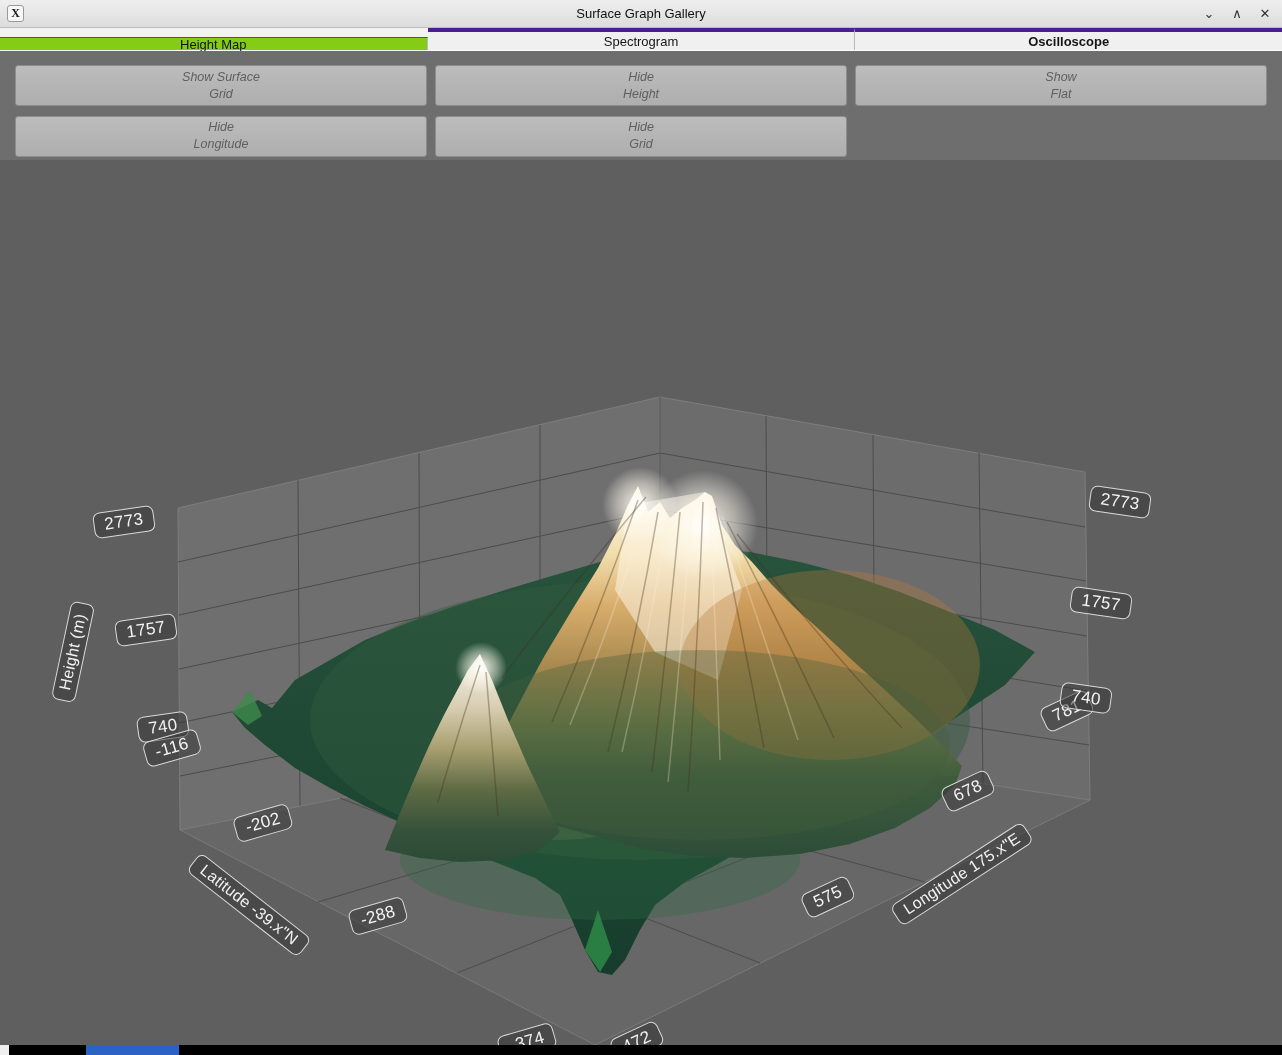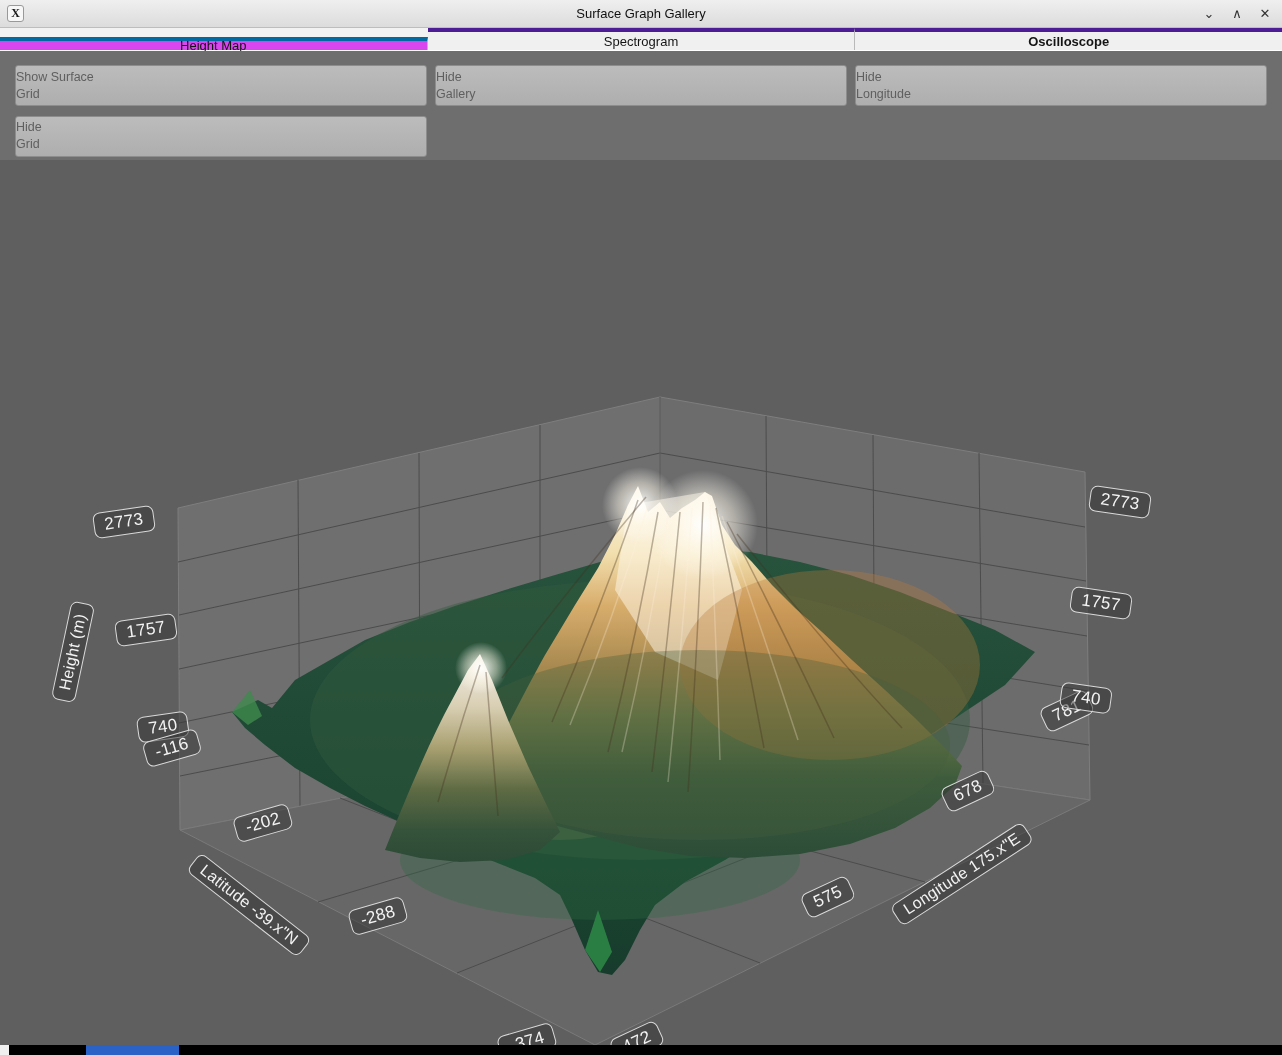--- a/index.html
+++ b/index.html
@@ -16,28 +16,28 @@
     text-align:center; font-size:13px; color:#111;border-radius:8px; }
   .win-controls { position:absolute; right:8px; top:0; height:28px; display:flex; align-items:center; gap:10px; }
   .win-btn { width:18px; height:18px; text-align:center; line-height:18px; font-size:13px; color:#333; cursor:default; }
 
   
   .tabbar { position:absolute; top:28px; left:0; width:100%; height:23px; background:#f2f2f2;
     display:flex; border-bottom:1px solid #ffffff; }
   .tab { flex:1; display:flex; align-items:center; justify-content:center; font-size:13px;
     color:#141414; background:#f0f0f0; border-right:1px solid #b9b9b9; border-top:4px solid #4c1d95; }
   .tab:last-child { border-right:none;font-weight:bold; }
-  .tab.active { background:#d946ef; border-top:4px solid #0369a1;margin-top:9px; }
+  .tab.active { background:#84cc16; border-top:1px solid #0369a1;margin-top:9px; }
 
   
   .toolbar { position:absolute; top:51px; left:0; width:100%; height:109px; background:#6e6e6e;
     padding:14px 15px 0 15px; display:grid; grid-template-columns:repeat(3,1fr); gap:6px 8px; }
   .btn { height:41px; background:linear-gradient(#bcbcbc,#aeaeae); border:1px solid #8d8d8d;
-    border-radius:3px; display:flex; flex-direction:column; justify-content:center;
-    font-size:12.5px; line-height:1.35; color:#5f5f5f; }
+    border-radius:3px; display:flex; flex-direction:column; align-items:center; justify-content:center;
+    font-size:12.5px; line-height:1.35; color:#5f5f5f;font-style:italic; }
 
   
   .plot { position:absolute; top:160px; left:0; width:1282px; height:885px; background:#5f5f5f; overflow:hidden; }
   .plot svg { position:absolute; top:0; left:0; }
 
   .badge { position:absolute; transform:translate(-50%,-50%); background:rgba(52,52,52,0.5);
     border:1.5px solid #d9d9d9; border-radius:7px; color:#f3f3f3; font-size:17px;
     padding:2px 10px; white-space:nowrap; letter-spacing:0.3px; }
   .badge.title { font-size:16px; }
 
@@ -73,21 +73,25 @@
       </div>
   </div>
 
   <div class="toolbar">
     <div class="btn">
       <span>Show Surface</span>
       <span>Grid</span>
     </div>
     <div class="btn">
       <span>Hide</span>
-      <span>Gallery</span>
+      <span>Height</span>
+    </div>
+    <div class="btn">
+      <span>Show</span>
+      <span>Flat</span>
     </div>
     <div class="btn">
       <span>Hide</span>
       <span>Longitude</span>
     </div>
     <div class="btn">
       <span>Hide</span>
       <span>Grid</span>
     </div>
   </div>

